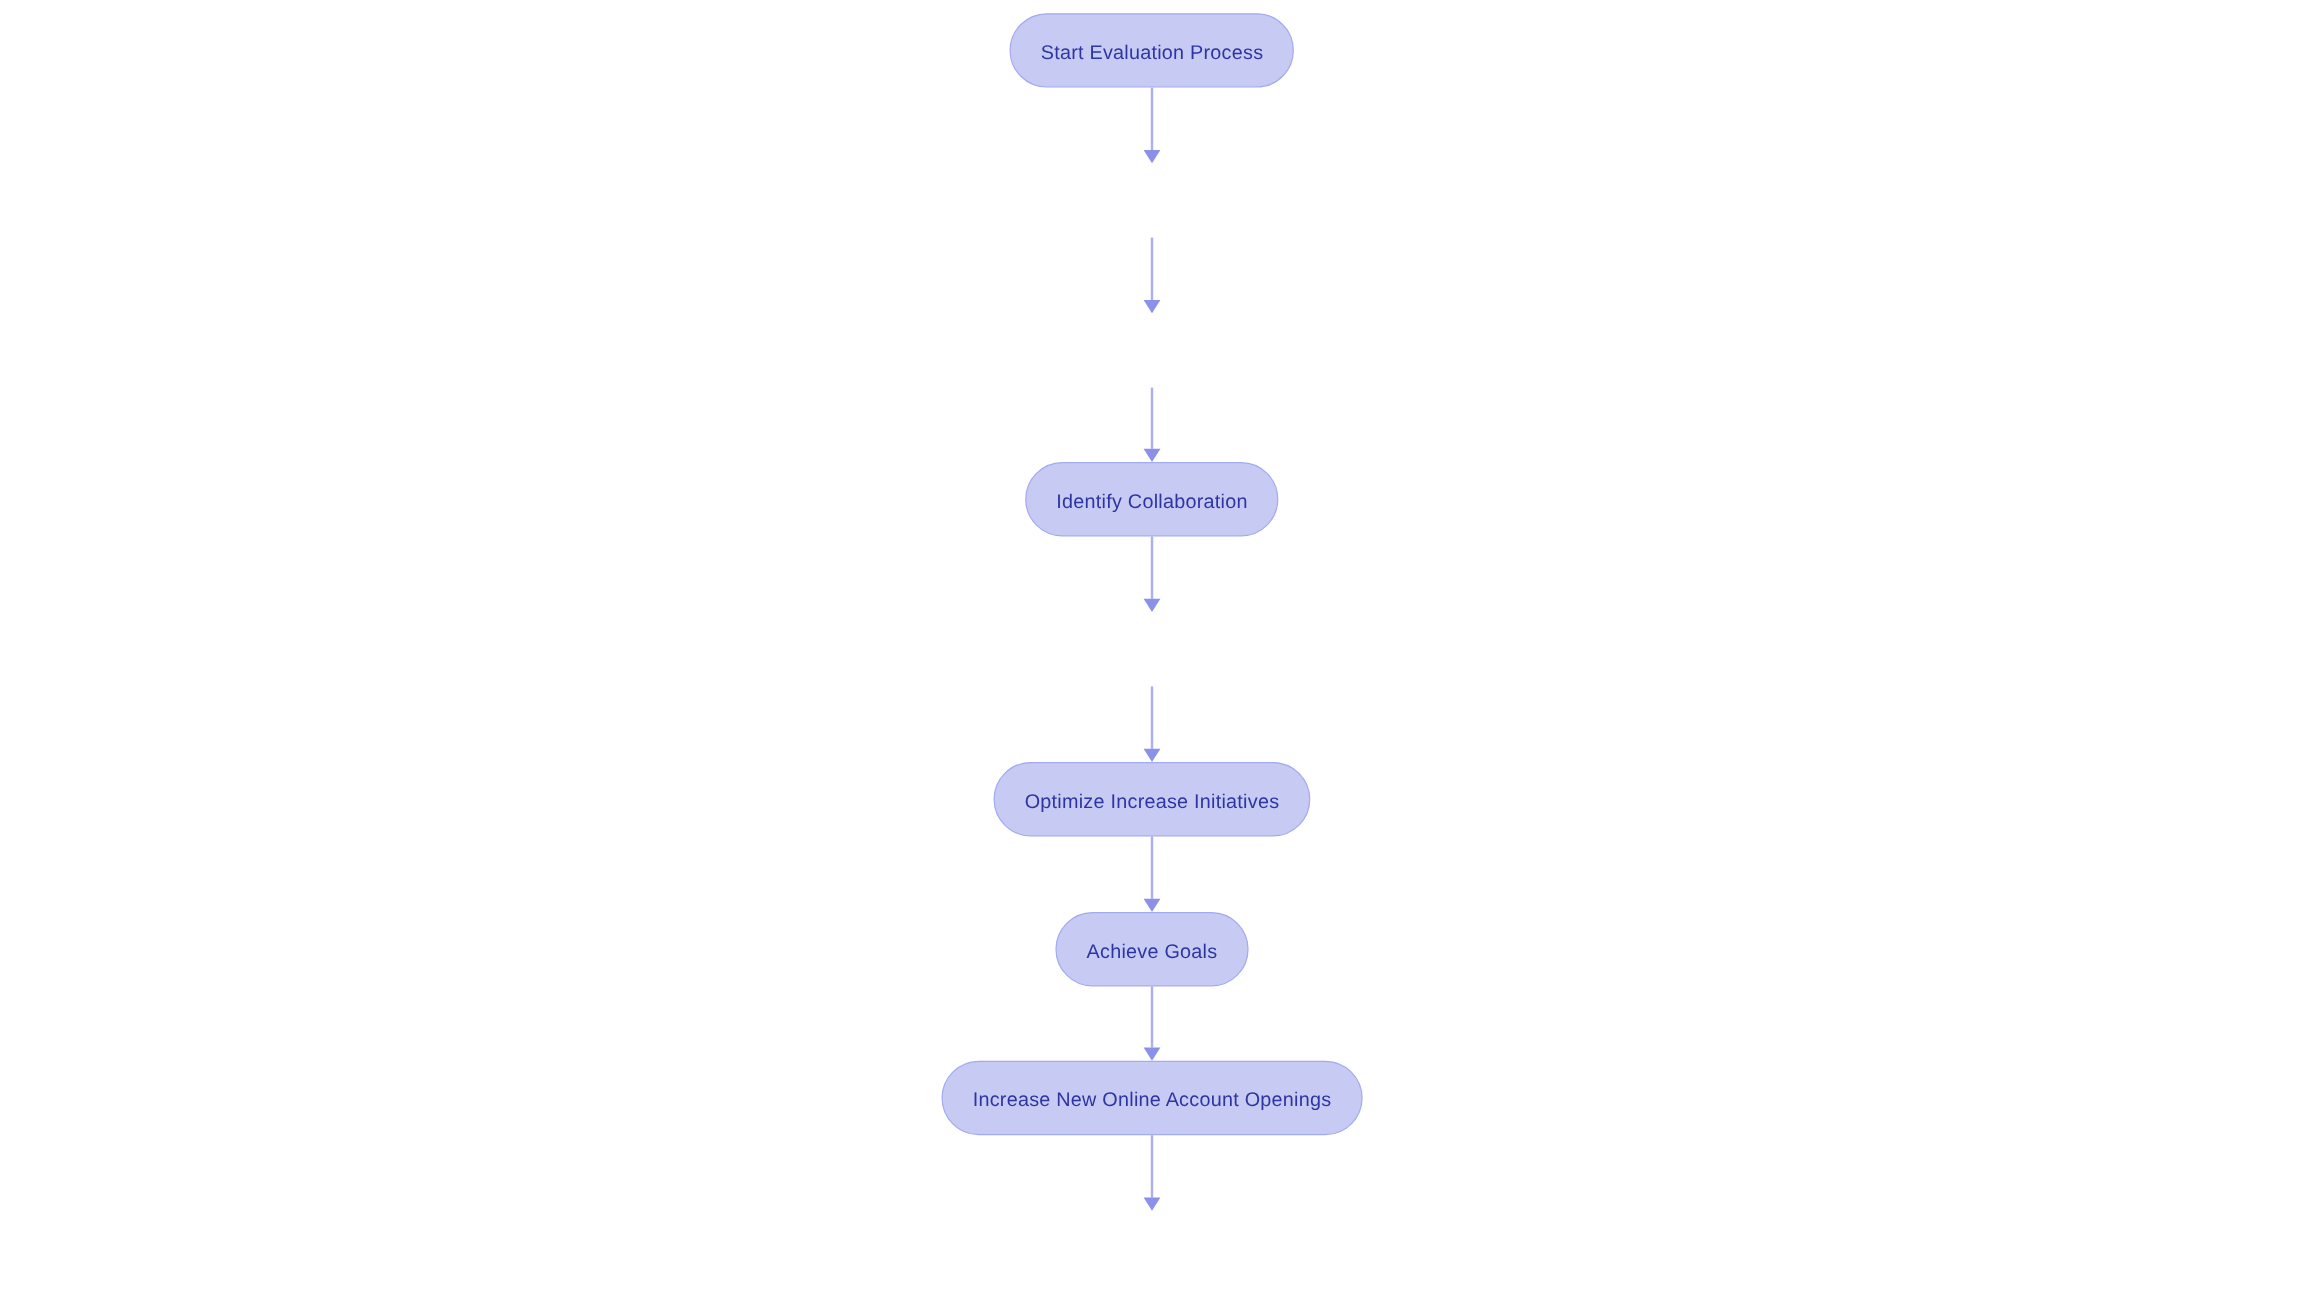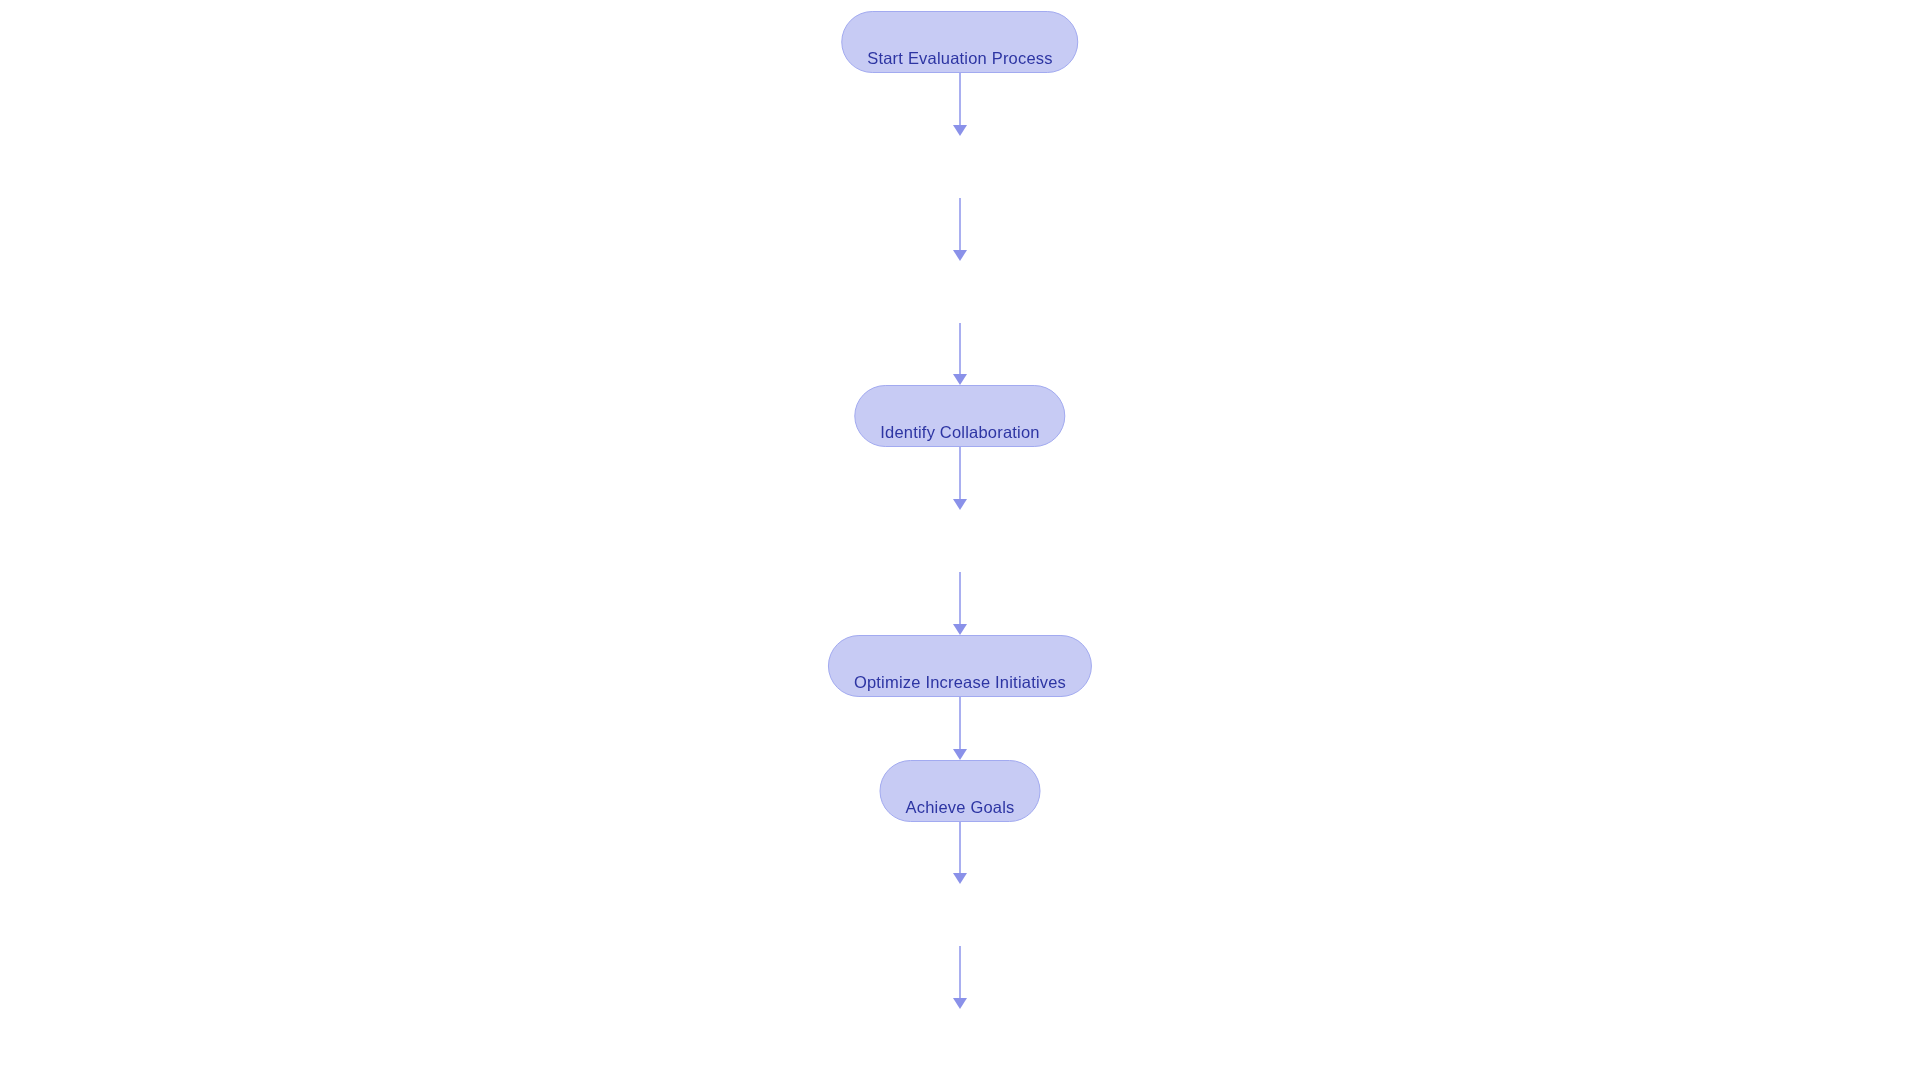--- a/index.html
+++ b/index.html
@@ -18,21 +18,21 @@
     width: 1920px;
     height: 1080px;
   }
   .node {
     position: absolute;
     left: 50%;
     transform: translateX(-50%);
     box-sizing: border-box;
     height: 62px;
     line-height: 59px;
-    padding: 17px 25px;
+    padding: 3px 25px;
     white-space: nowrap;
     text-align: center;
     background: var(--node-fill, #c7cbf4);
     border: 1.5px solid var(--node-border, #a2aaf0);
     border-radius: 31px;
     color: var(--node-text, #2d35a3);
     font-size: 16.5px;
     letter-spacing: 0.2px;
   }
   .arrow {
@@ -68,20 +68,23 @@
     </div>
     <div class="node" style="top: 385.25px;">
       <span class="node-label">Identify Collaboration</span>
     </div>
     <div class="node" style="top: 634.75px;">
       <span class="node-label">Optimize Increase Initiatives</span>
     </div>
     <div class="node" style="top: 759.5px;">
       <span class="node-label">Achieve Goals</span>
     </div>
+    <div class="node" style="top: 884.25px;">
+      <span class="node-label">Increase New Online Account Openings</span>
+    </div>
     <div class="arrow" style="top: 73px; height: 62.75px;">
       <div class="arrow-line"></div>
       <div class="arrow-head"></div>
     </div>
     <div class="arrow" style="top: 197.75px; height: 62.75px;">
       <div class="arrow-line"></div>
       <div class="arrow-head"></div>
     </div>
     <div class="arrow" style="top: 322.5px; height: 62.75px;">
       <div class="arrow-line"></div>

